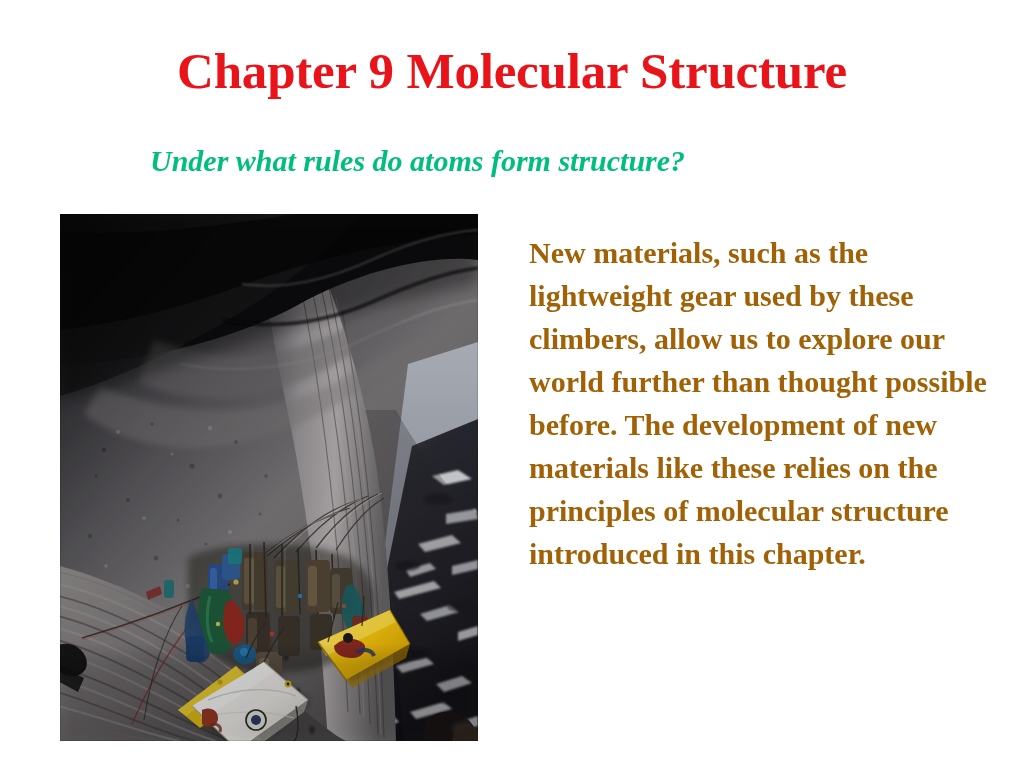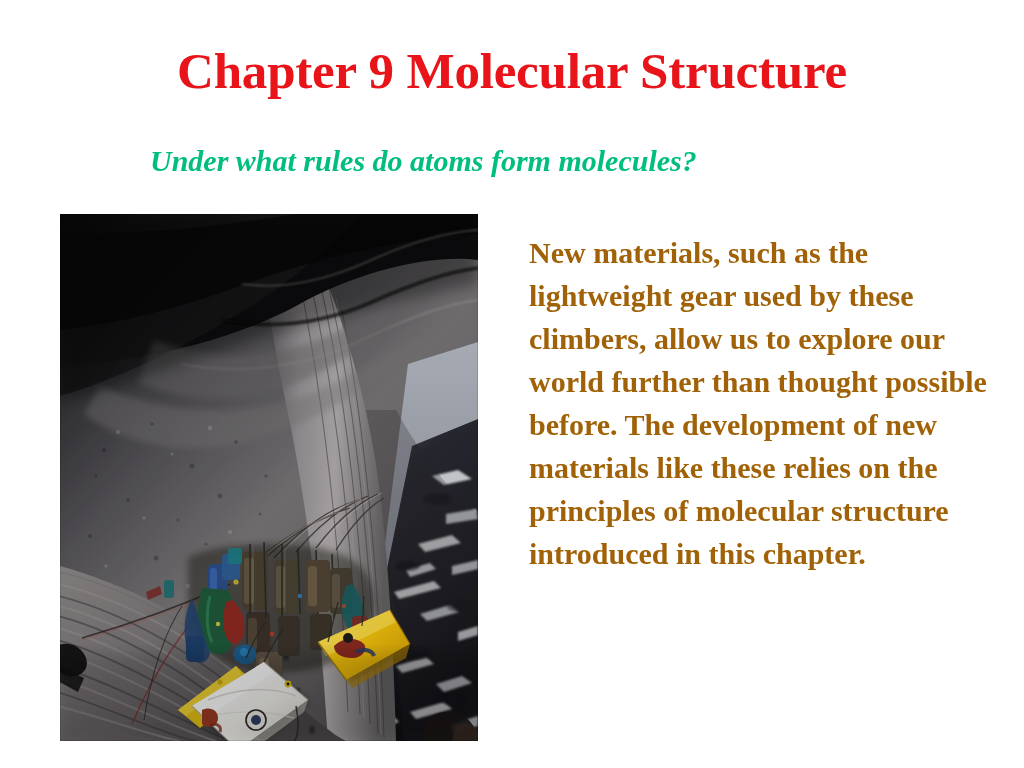--- a/index.html
+++ b/index.html
@@ -87,21 +87,21 @@
     display: block;
   }
 </style>
 </head>
 <body>
 
 <div class="slide">
 
   <div class="slide-title">Chapter 9 Molecular Structure</div>
 
-  <div class="slide-subtitle">Under what rules do atoms form molecules?</div>
+  <div class="slide-subtitle">Under what rules do atoms form structure?</div>
 
   <div class="photo-frame">
     <svg class="photo-canvas" viewBox="0 0 418 527" preserveAspectRatio="none">
       <defs>
 
         <linearGradient id="rockMain" x1="0" y1="0" x2="0.85" y2="1">
           <stop offset="0%" stop-color="#1b1a1c"></stop>
           <stop offset="18%" stop-color="#2e2d31"></stop>
           <stop offset="38%" stop-color="#58565a"></stop>
           <stop offset="58%" stop-color="#7b787a"></stop>

